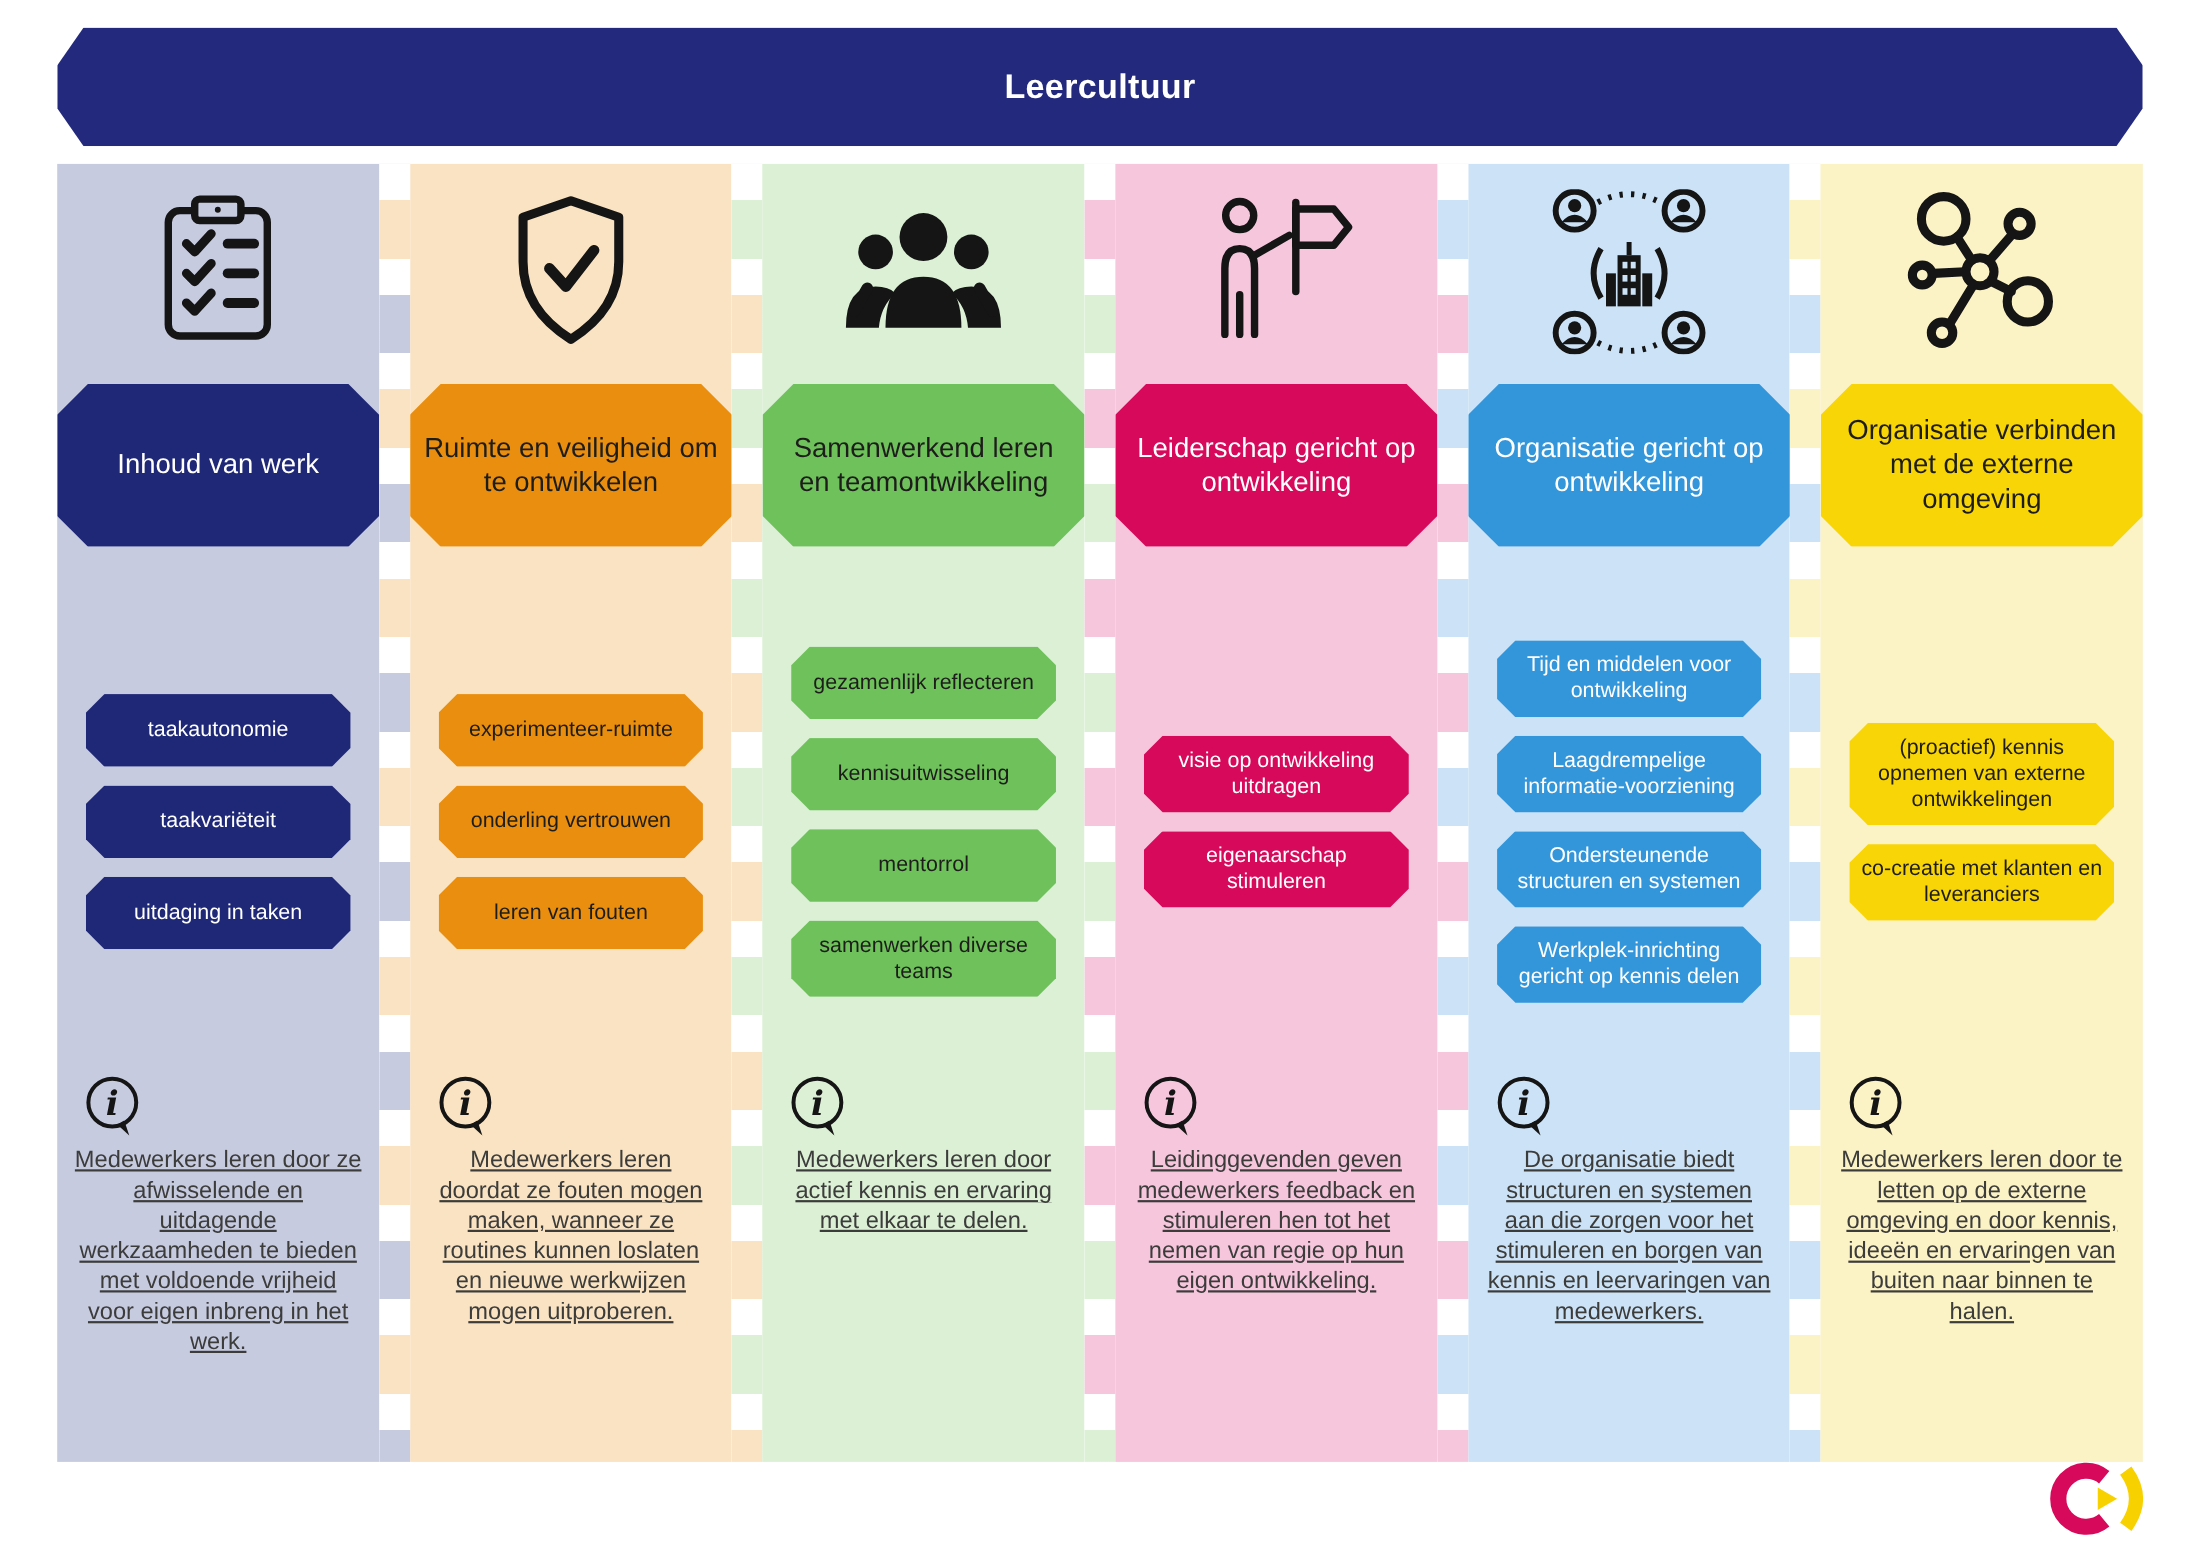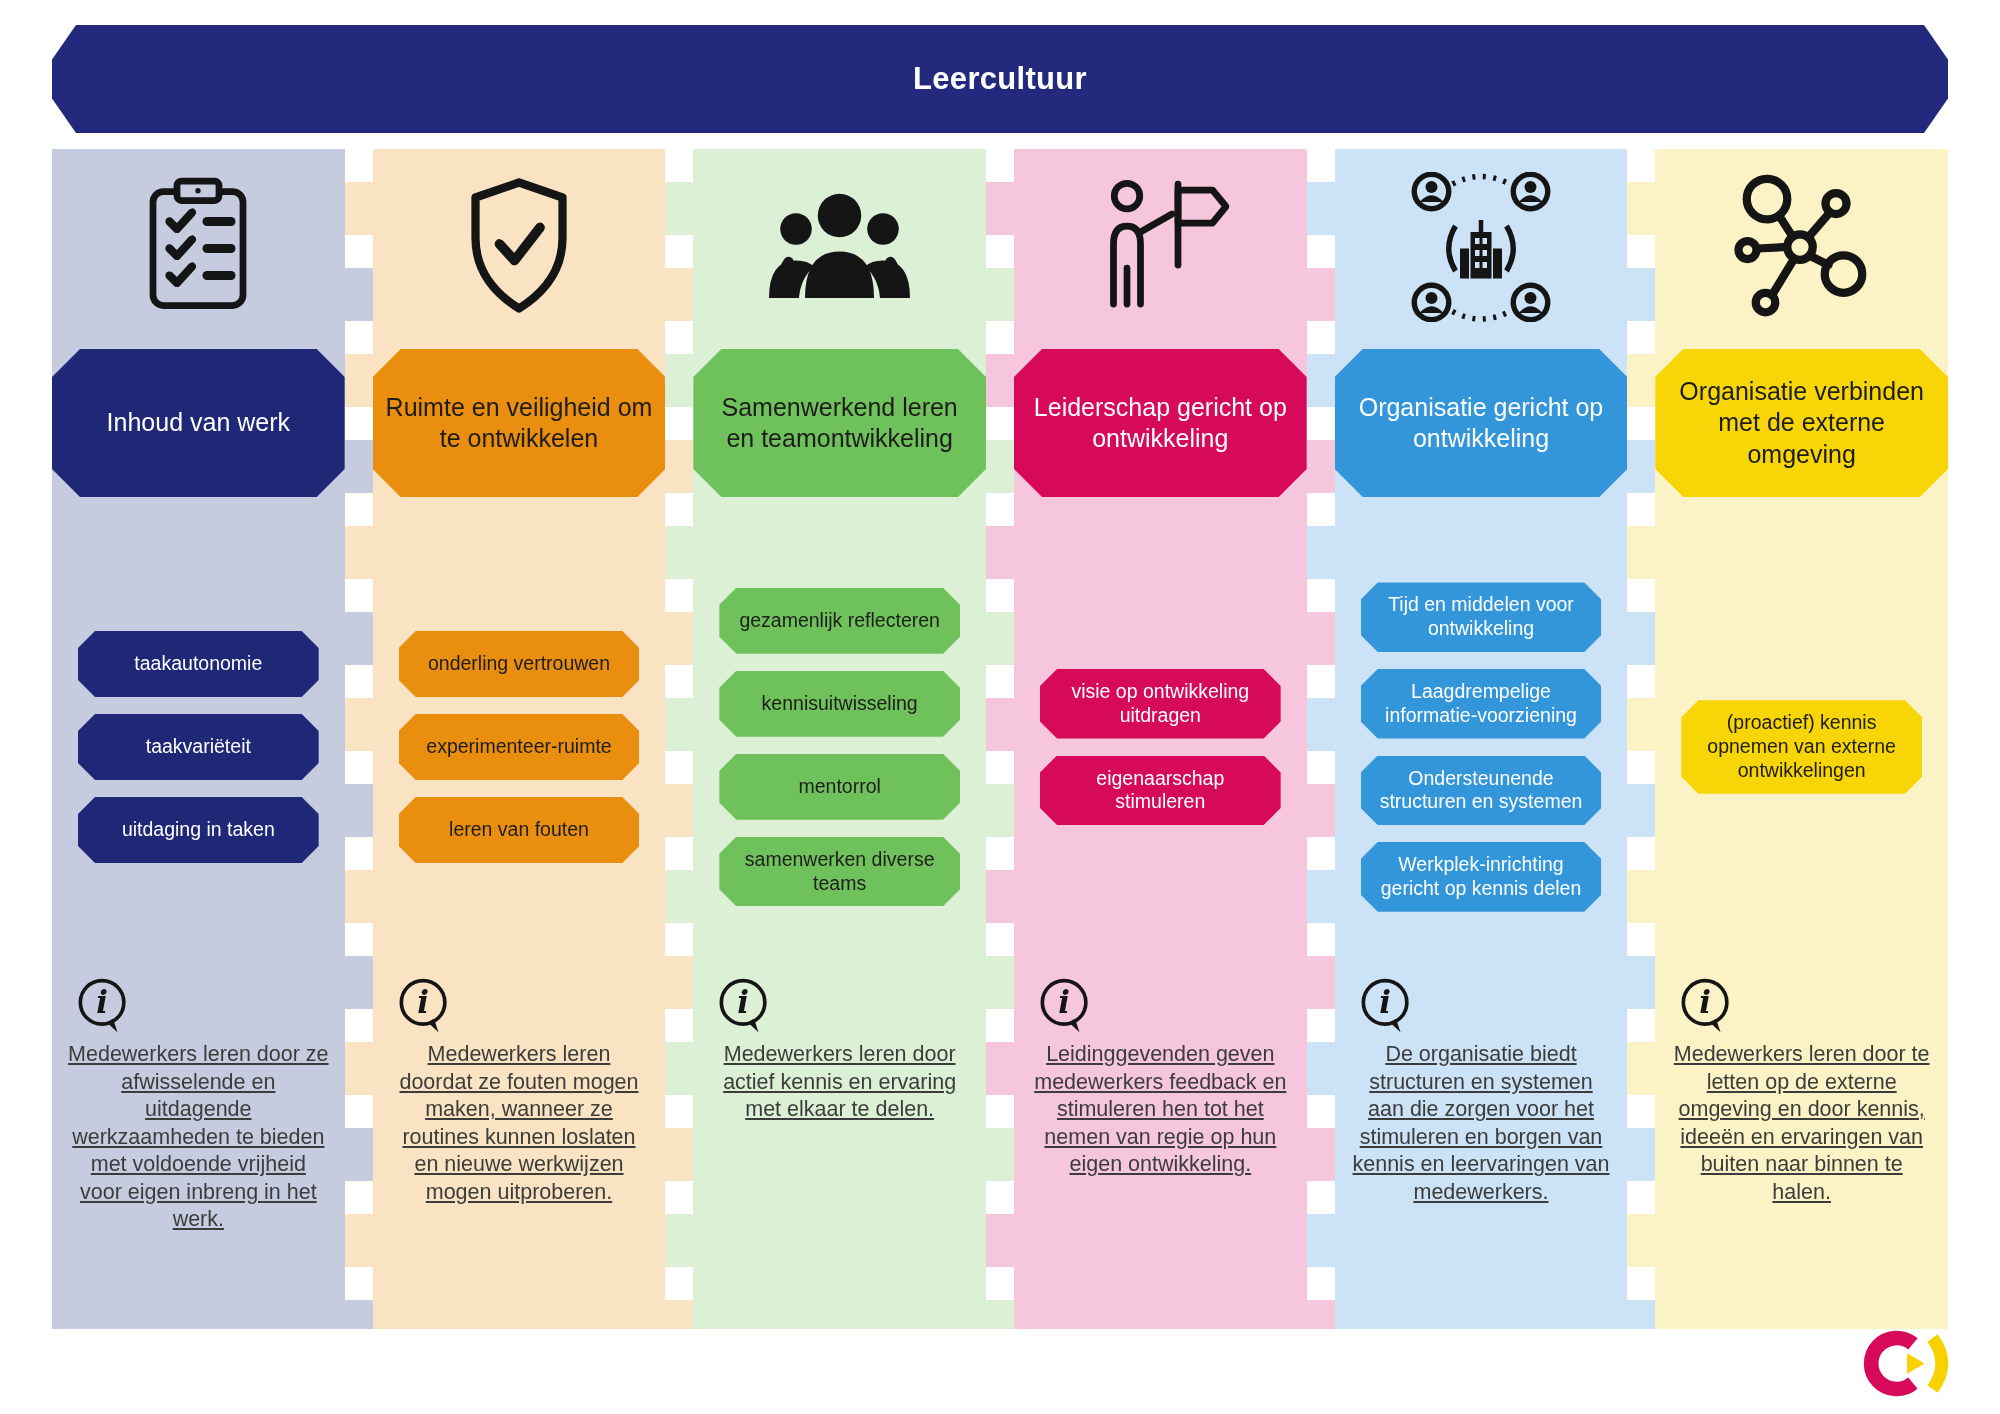--- a/index.html
+++ b/index.html
@@ -123,22 +123,22 @@
         <svg viewBox="0 0 100 100" width="150" height="150" fill="none" stroke="#151515" stroke-width="5.5" stroke-linecap="round" stroke-linejoin="round">
           <path d="M50 7 L79 17 V44 C79 66 66 81 50 91 C34 81 21 66 21 44 V17 Z"></path>
           <path d="M37 48 l10 11 17-22" stroke-width="6.5"></path>
         </svg>
       </span>
     </div>
     <div class="col-header">
       <span>Ruimte en veiligheid om te ontwikkelen</span>
     </div>
     <div class="items">
+      <div class="item">experimenteer-ruimte</div>
       <div class="item">onderling vertrouwen</div>
-      <div class="item">experimenteer-ruimte</div>
       <div class="item">leren van fouten</div>
     </div>
     <div class="info">
       <svg class="info-icon" viewBox="0 0 64 64" width="58" height="58">
         <circle cx="31" cy="28" r="24" fill="none" stroke="#151515" stroke-width="4"></circle>
         <polygon points="36,50 48,61 43,46" fill="#151515"></polygon>
         <text x="31" y="40" text-anchor="middle" font-family="DejaVu Serif, serif" font-style="italic" font-weight="bold" font-size="34" fill="#151515">i</text>
       </svg>
       <div class="desc">Medewerkers leren doordat ze fouten mogen maken, wanneer ze routines kunnen loslaten en nieuwe werkwijzen mogen uitproberen.</div>
     </div>
@@ -294,20 +294,21 @@
           <path d="M56 56 L68 62"></path>
           <path d="M31 81 L45 58"></path>
         </svg>
       </span>
     </div>
     <div class="col-header">
       <span>Organisatie verbinden met de externe omgeving</span>
     </div>
     <div class="items">
       <div class="item">(proactief) kennis opnemen van externe ontwikkelingen</div>
+      <div class="item">co-creatie met klanten en leveranciers</div>
     </div>
     <div class="info">
       <svg class="info-icon" viewBox="0 0 64 64" width="58" height="58">
         <circle cx="31" cy="28" r="24" fill="none" stroke="#151515" stroke-width="4"></circle>
         <polygon points="36,50 48,61 43,46" fill="#151515"></polygon>
         <text x="31" y="40" text-anchor="middle" font-family="DejaVu Serif, serif" font-style="italic" font-weight="bold" font-size="34" fill="#151515">i</text>
       </svg>
       <div class="desc">Medewerkers leren door te letten op de externe omgeving en door kennis, ideeën en ervaringen van buiten naar binnen te halen.</div>
     </div>
   </div>

